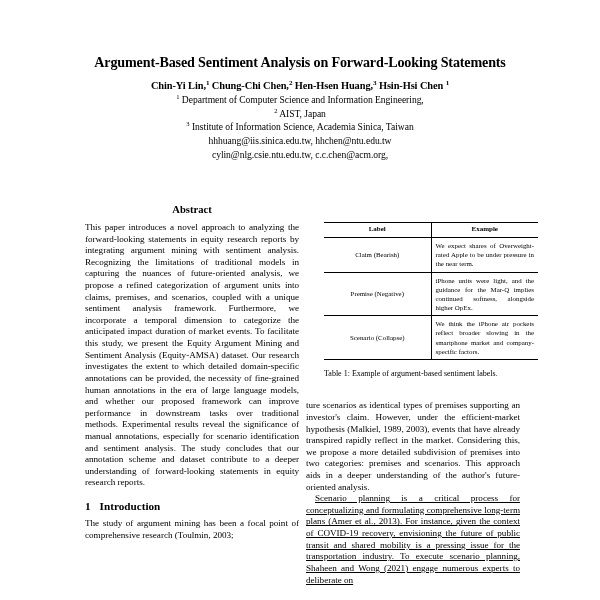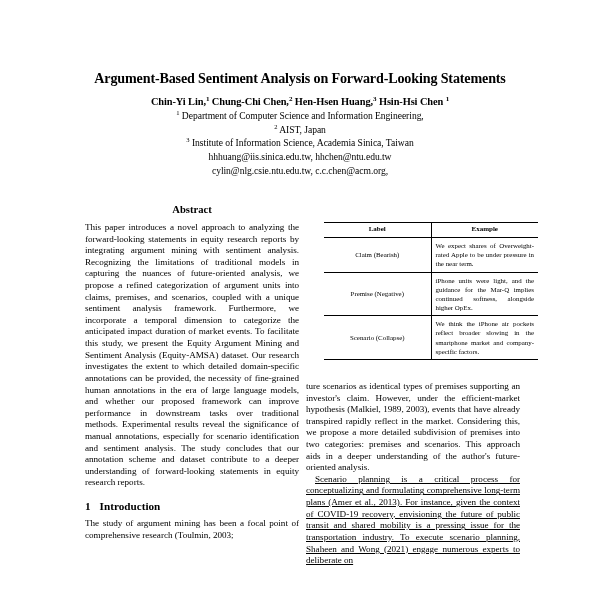--- a/index.html
+++ b/index.html
@@ -22,21 +22,21 @@
     top: 0;
     width: 600px;
     height: 600px;
     overflow: hidden;
   }
 
   
   .header {
     position: absolute;
     left: 60px;
-    top: 70px;
+    top: 54px;
     width: 480px;
     text-align: center;
   }
   .paper-title {
     font-size: 14.1px;
     font-weight: bold;
     line-height: 1.25;
     letter-spacing: -0.15px;
     margin: 0 0 7px 0;
   }
@@ -214,19 +214,20 @@
 
           <tr>
             <td class="lab">Scenario (Collapse)</td>
             <td class="exm">We think the iPhone air pockets reflect broader slowing in the smartphone market and company-specific factors.</td>
           </tr>
           <tr class="rule-bot">
               <td colspan="2"></td>
             </tr>
         </tbody>
       </table>
+      <p class="caption">Table 1: Example of argument-based sentiment labels.</p>
     </div>
 
     <p class="body-text after-table">ture scenarios as identical types of premises supporting an investor's claim. However, under the efficient-market hypothesis (Malkiel, 1989, 2003), events that have already transpired rapidly reflect in the market. Considering this, we propose a more detailed subdivision of premises into two categories: premises and scenarios. This approach aids in a deeper understanding of the author's future-oriented analysis.</p>
     <p class="body-text indent">Scenario planning is a critical process for conceptualizing and formulating comprehensive long-term plans (Amer et al., 2013). For instance, given the context of COVID-19 recovery, envisioning the future of public transit and shared mobility is a pressing issue for the transportation industry. To execute scenario planning, Shaheen and Wong (2021) engage numerous experts to deliberate on</p>
   </div>
 
 </div>
 
 </body></html>

